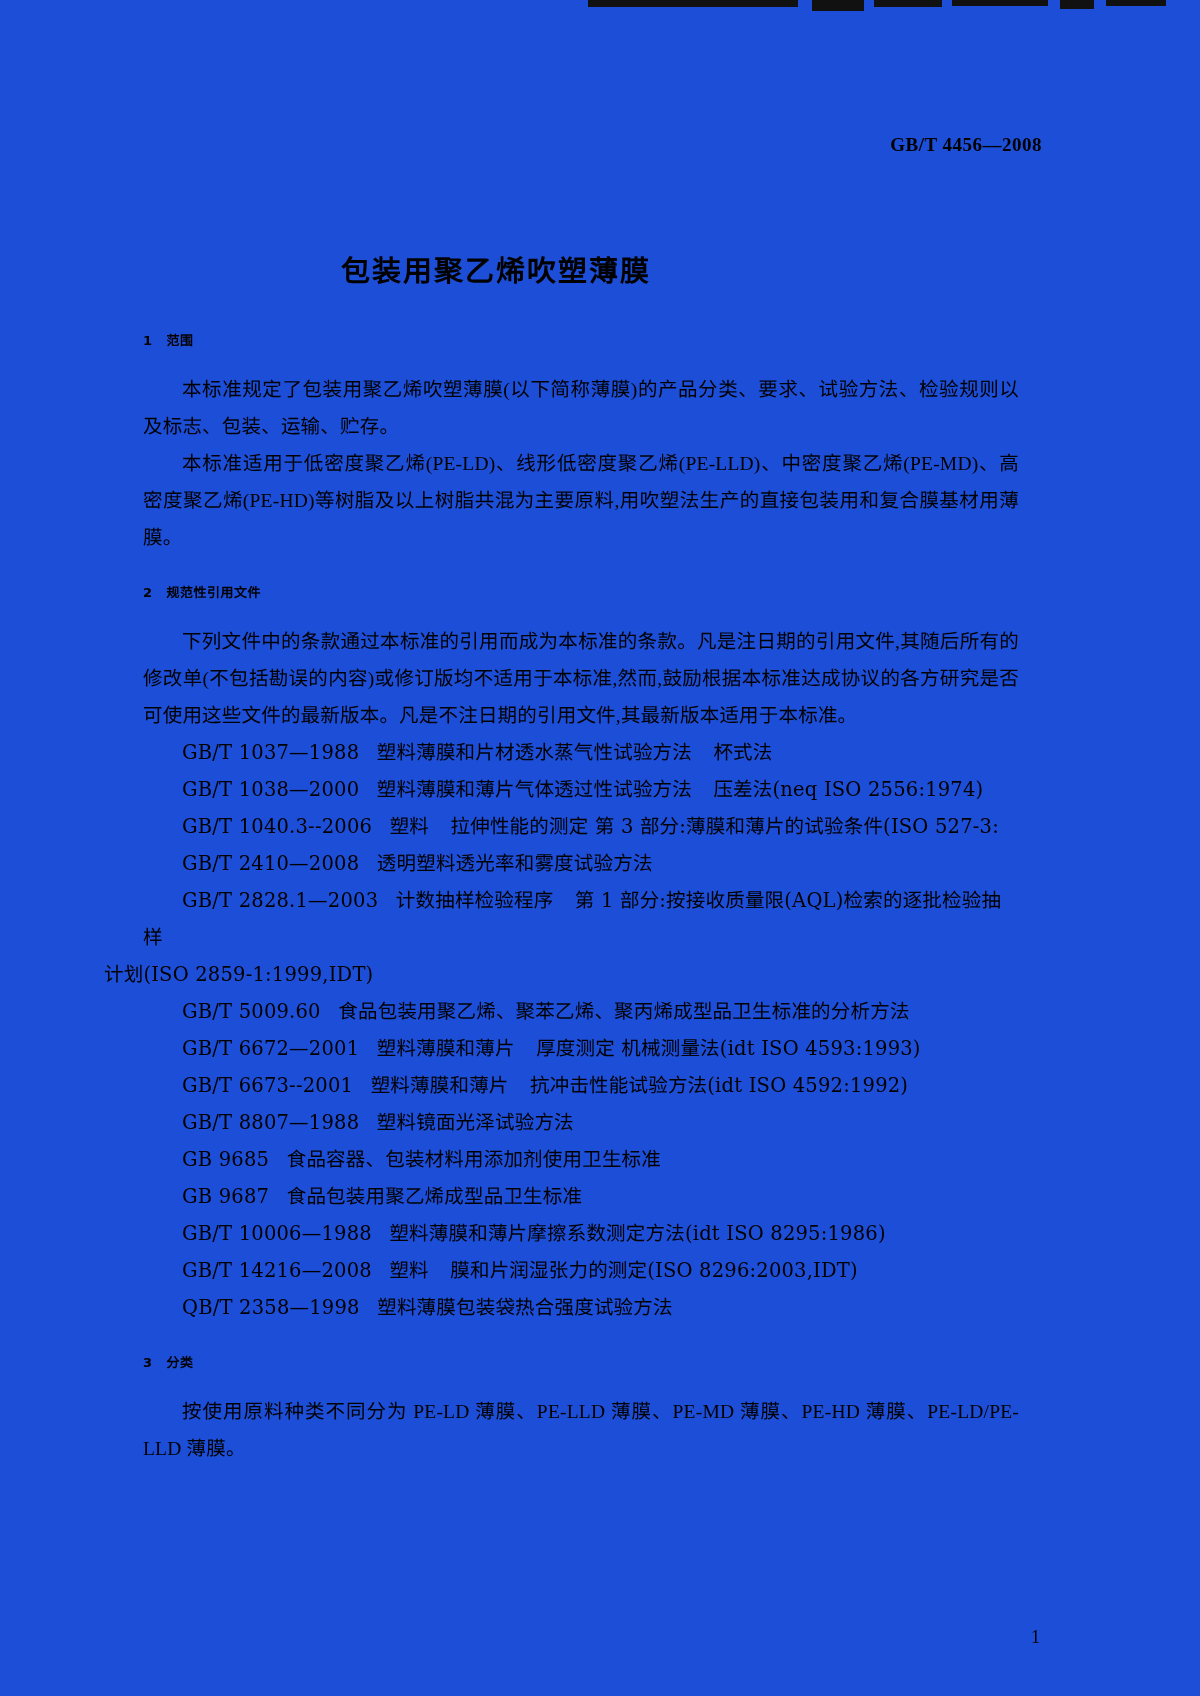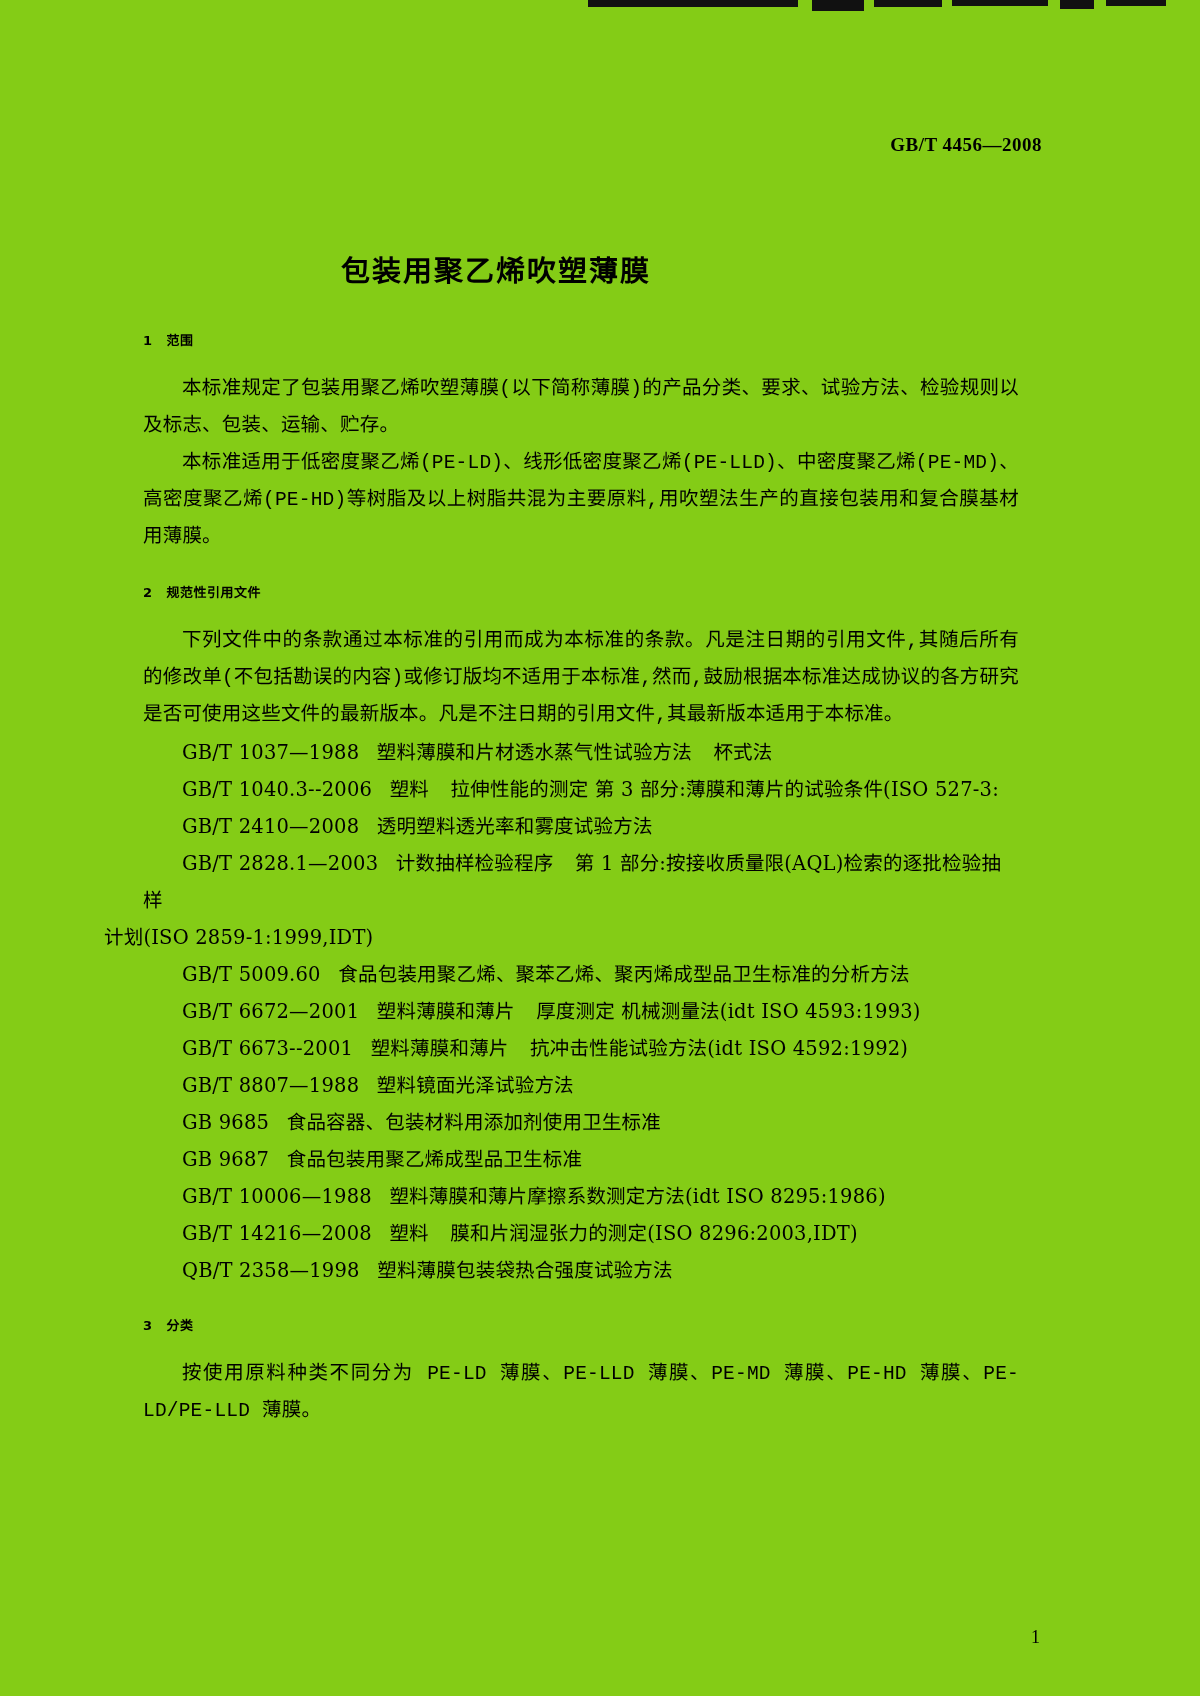--- a/index.html
+++ b/index.html
@@ -10,21 +10,21 @@
   }
   body {
     font-family: "Liberation Serif", "DejaVu Serif", serif;
     color: #000000;
   }
   .page {
     position: relative;
     width: 1200px;
     height: 1696px;
     margin: 0 auto;
-    background: #84cc16;
+    background: #1d4ed8;
     overflow: hidden;
     box-sizing: border-box;
   }
 
   
   .scan-marks {
     position: absolute;
     top: 0;
     left: 0;
     width: 1200px;
@@ -88,21 +88,21 @@
     padding: 0;
   }
   .clause-heading .num { margin-right: 14px; }
 
   .gap-after-heading { height: 22px; }
   .gap-before-heading { height: 26px; }
 
   p.body-para {
     margin: 0;
     padding: 0;
-    font-family: Liberation Mono, monospace;
+    font-family: Liberation Serif, serif;
     font-size: 19.5px;
     line-height: 37px;
     text-align: justify;
     text-justify: inter-ideograph;
     letter-spacing: 0.2px;
   }
   p.body-para.indent { text-indent: 2em; }
 
   p.ref-item {
     margin: 0;
@@ -172,20 +172,23 @@
       <span class="num">2</span><span>规范性引用文件</span>
     </div>
     <div class="gap-after-heading"></div>
 
     <p class="body-para indent">下列文件中的条款通过本标准的引用而成为本标准的条款。凡是注日期的引用文件,其随后所有的修改单(不包括勘误的内容)或修订版均不适用于本标准,然而,鼓励根据本标准达成协议的各方研究是否可使用这些文件的最新版本。凡是不注日期的引用文件,其最新版本适用于本标准。</p>
 
     <p class="ref-item">
       <span class="std-no">GB/T 1037—1988</span><span>塑料薄膜和片材透水蒸气性试验方法</span><span class="sep"></span><span>杯式法</span>
     </p>
 
+    <p class="ref-item">
+      <span class="std-no">GB/T 1038—2000</span><span>塑料薄膜和薄片气体透过性试验方法</span><span class="sep"></span><span>压差法(neq ISO 2556:1974)</span>
+    </p>
 
     <p class="ref-item wraps">
       <span class="std-no">GB/T 1040.3--2006</span><span>塑料</span><span class="sep"></span><span>拉伸性能的测定    第 3 部分:薄膜和薄片的试验条件(ISO 527-3:</span>
     </p>
 
     <p class="ref-item">
       <span class="std-no">GB/T 2410—2008</span><span>透明塑料透光率和雾度试验方法</span>
     </p>
 
     <p class="ref-item wraps">

